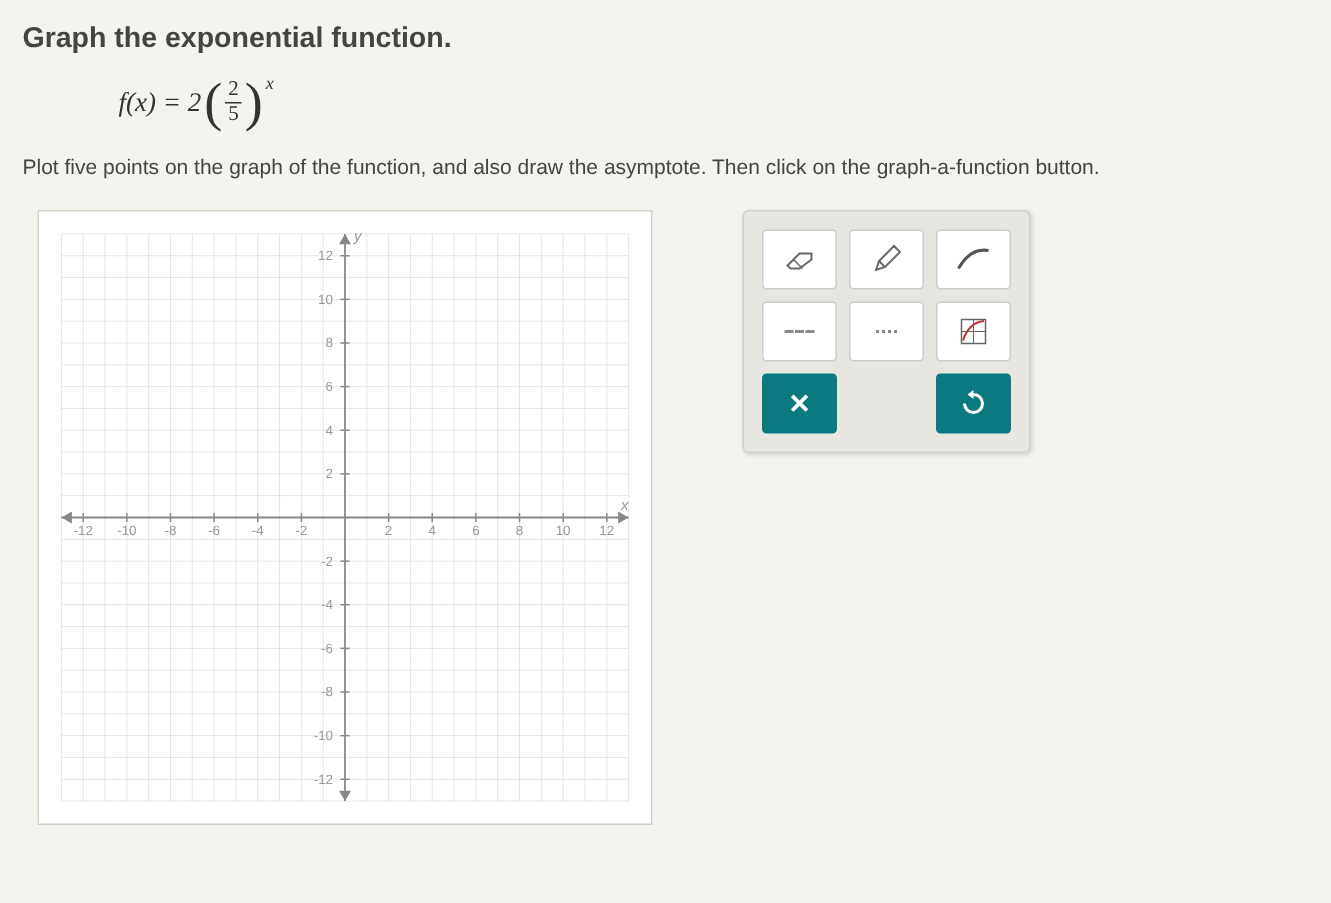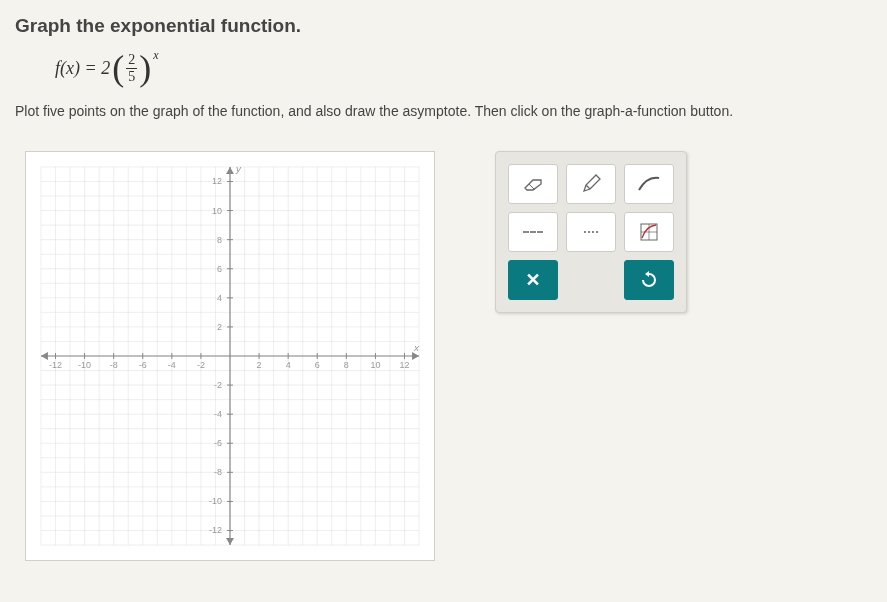--- a/index.html
+++ b/index.html
@@ -18,37 +18,37 @@
     }
     .formula {
       font-family: 'Times New Roman', serif;
       font-style: italic;
       font-size: 18px;
       margin-left: 40px;
       margin-bottom: 18px;
       display: flex;
       align-items: center;
     }
-    .formula .fx { margin-right: 2px; }
+    .formula .fx { margin-right: 2px; margin-left: 24px; }
     .formula .frac {
       display: inline-flex;
       flex-direction: column;
       font-style: normal;
       text-align: center;
       margin: 0 2px;
       vertical-align: middle;
       font-size: 14px;
     }
     .formula .frac .num { border-bottom: 1px solid #333; padding: 0 2px; }
     .formula .frac .den { padding: 0 2px; }
     .formula .paren { font-size: 36px; font-style: normal; line-height: 0.8; font-weight: 100; }
     .formula .exp { font-size: 12px; align-self: flex-start; margin-top: -4px; margin-left: 2px; }
     .instruction {
       font-size: 14px;
-      margin-bottom: 32px;
+      margin-bottom: 21px;
       color: #444;
     }
     .work-area {
       display: flex;
       gap: 60px;
       align-items: flex-start;
       padding-left: 10px;
     }
     .graph-container {
       position: relative;

